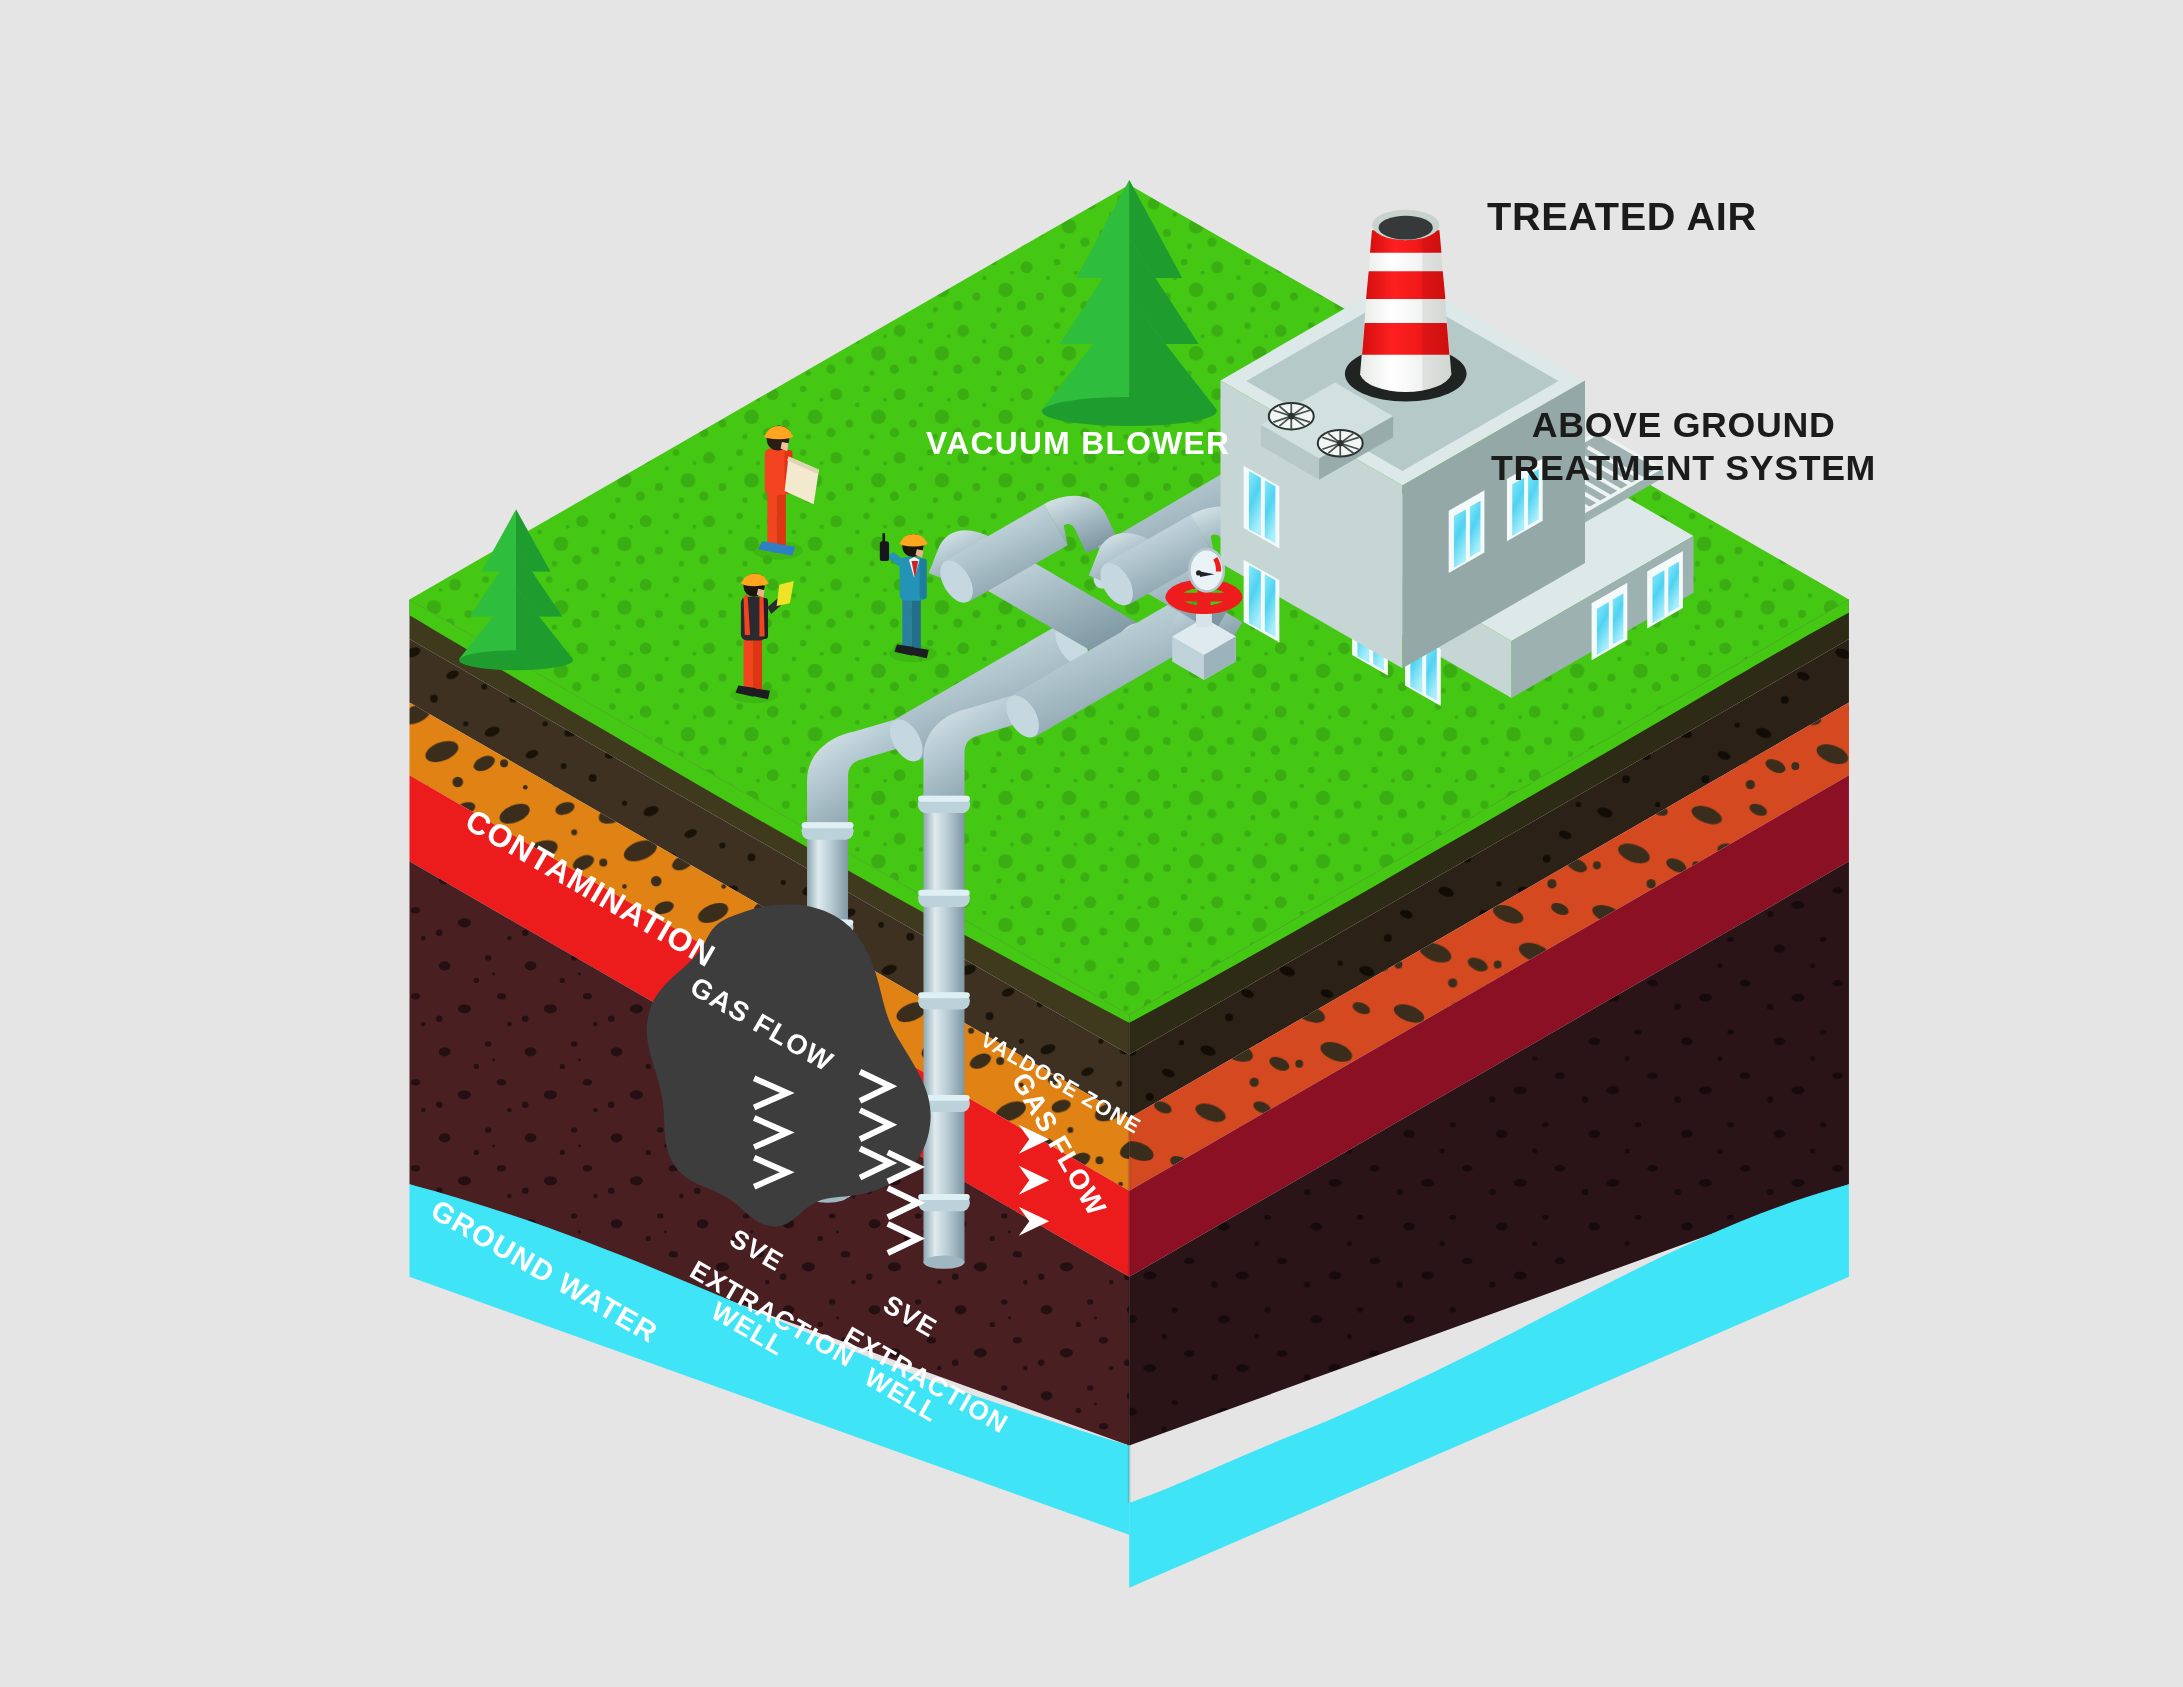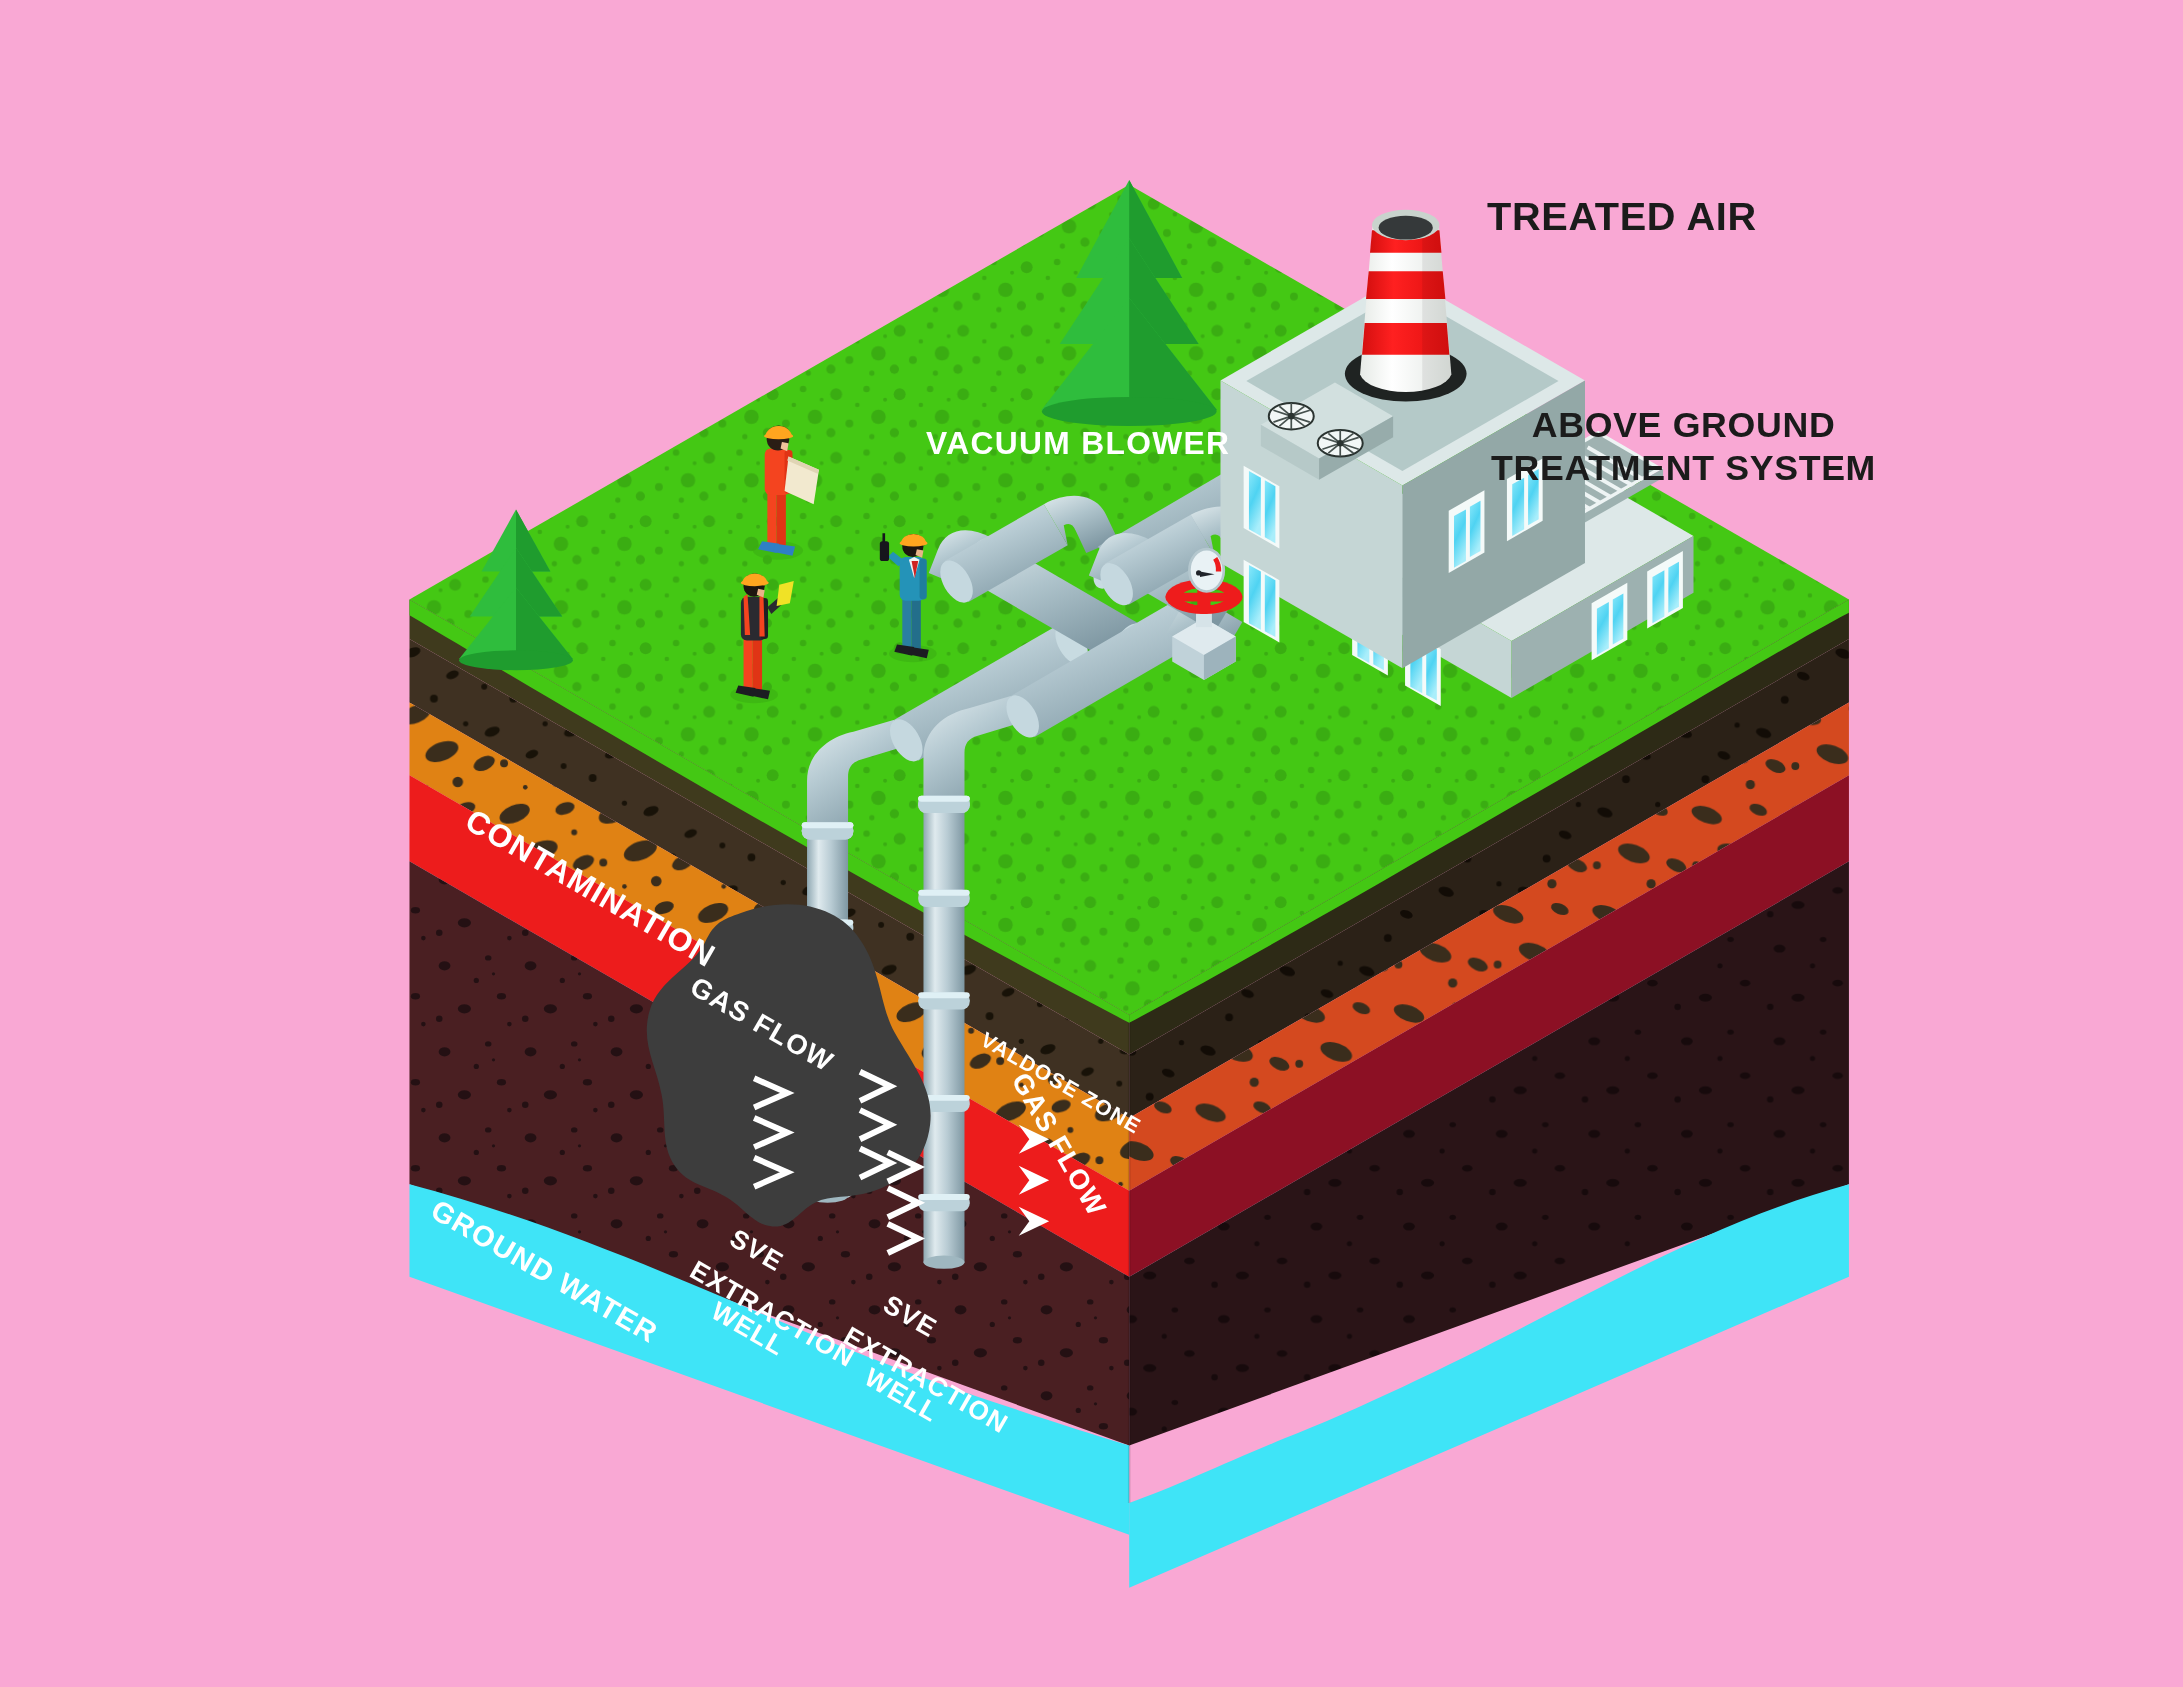--- a/index.html
+++ b/index.html
@@ -1,18 +1,18 @@
 <!DOCTYPE html>
 <html style="font-size:10.6px"><head>
 <meta charset="utf-8">
 <title>Soil Vapor Extraction Isometric Diagram</title>
 <style>
   html,body{margin:0;padding:0;background:#ffffff;}
   body{width:2183px;height:1687px;overflow:hidden;font-family:"Liberation Sans",sans-serif;}
-  #stage{position:relative;width:2183px;height:1687px;background:#f9a8d4;}
+  #stage{position:relative;width:2183px;height:1687px;background:#e5e5e5;}
   svg#scene{position:absolute;left:0;top:0;width:2183px;height:1687px;display:block;}
 
   .lbl-black{font-family:"Liberation Sans",sans-serif;font-weight:bold;fill:#1b1b1b;
              letter-spacing:1px;}
   .lbl-white{font-family:"Liberation Sans",sans-serif;font-weight:bold;fill:#ffffff;
              letter-spacing:2px;}
 </style>
 </head>
 <body>
 

